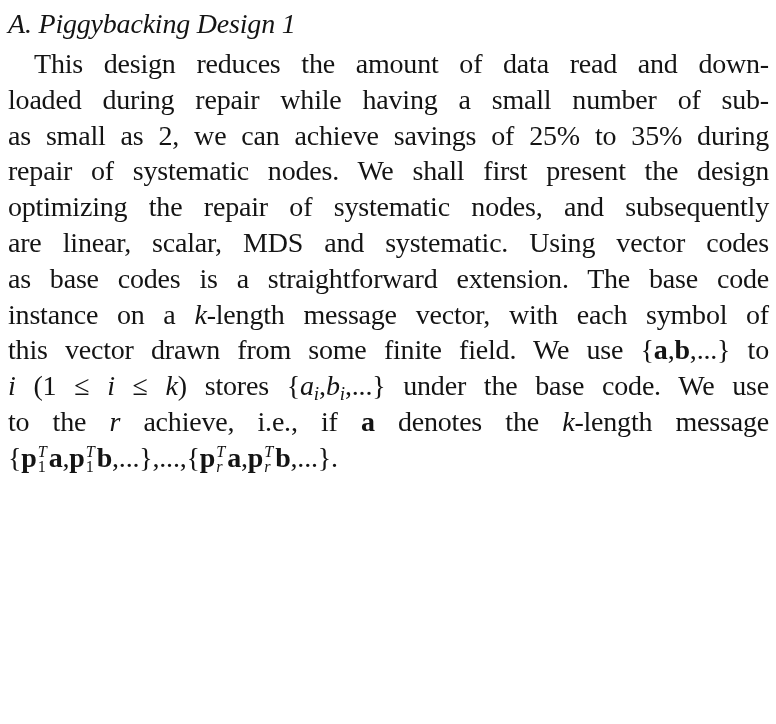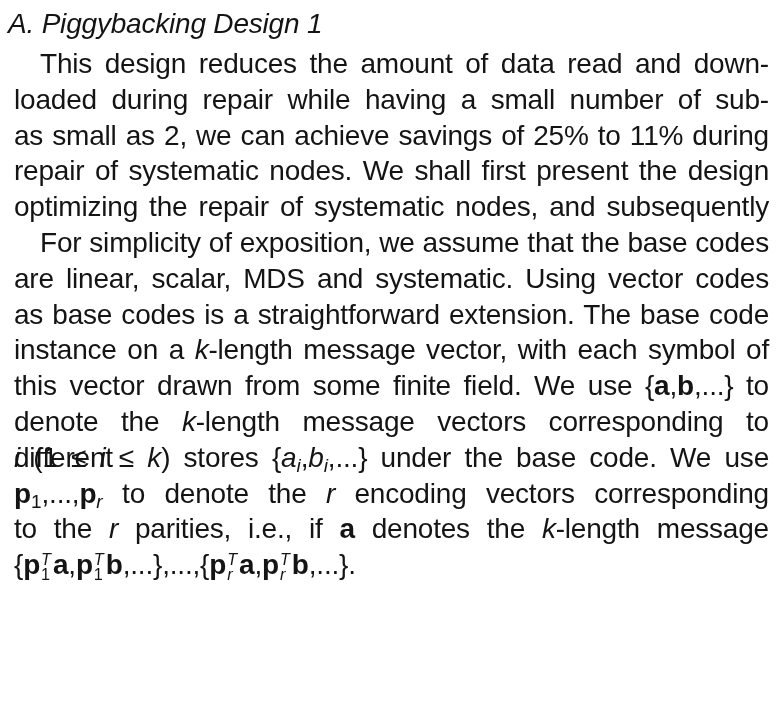--- a/index.html
+++ b/index.html
@@ -6,41 +6,40 @@
     margin: 0;
     padding: 0;
     background: #ffffff;
   }
   .page {
     position: relative;
     width: 776px;
     height: 724px;
     background: #ffffff;
     color: #141414;
-    font-family: Liberation Sans, sans-serif;
+    font-family: Liberation Serif, serif;
     font-size: 28px;
     letter-spacing: -0.2px;
     box-sizing: border-box;
     padding: 6px 7px 0 8px;
     overflow: hidden;
   }
   .heading {
     font-style: italic;
     font-size: 28px;
     line-height: 36px;
     margin-bottom: 4px;
     white-space: nowrap;
   }
   .text-body {}
   .line {
     text-align: justify;
     text-align-last: justify;
     line-height: 35.8px;
     height: 35.8px;
-    margin-left: 6px;
   }
   .line.first { text-indent: 26px; }
   .line.last  { text-align-last: left; }
   .seg-n {}
   .seg-i { font-style: italic; }
   .seg-b { font-weight: bold; }
   .seg-m {}
   .seg-sub {
     font-size: 0.68em;
     vertical-align: -0.28em;
@@ -60,27 +59,24 @@
   .ss .s-sub { display: block; }
 </style>
 </head>
 <body>
 
 <div class="page">
   <div class="heading">A. Piggybacking Design 1</div>
   <div class="text-body">
       <div class="line first"><span class="seg-n">This design reduces the amount of data read and down-</span></div>
       <div class="line"><span class="seg-n">loaded during repair while having a small number of sub-</span></div>
-      <div class="line"><span class="seg-n">as small as 2, we can achieve savings of </span><span class="seg-m">25%</span><span class="seg-n"> to </span><span class="seg-m">11%</span><span class="seg-n"> during</span></div>
+      <div class="line"><span class="seg-n">as small as 2, we can achieve savings of </span><span class="seg-m">25%</span><span class="seg-n"> to </span><span class="seg-m">35%</span><span class="seg-n"> during</span></div>
       <div class="line"><span class="seg-n">repair of systematic nodes. We shall first present the design</span></div>
       <div class="line"><span class="seg-n">optimizing the repair of systematic nodes, and subsequently</span></div>
-      <div class="line first"><span class="seg-n">For simplicity of exposition, we assume that the base codes</span></div>
       <div class="line"><span class="seg-n">are linear, scalar, MDS and systematic. Using vector codes</span></div>
       <div class="line"><span class="seg-n">as base codes is a straightforward extension. The base code</span></div>
       <div class="line"><span class="seg-n">instance on a </span><span class="seg-i">k</span><span class="seg-n">-length message vector, with each symbol of</span></div>
       <div class="line"><span class="seg-n">this vector drawn from some finite field. We use {</span><span class="seg-b">a</span><span class="seg-n">,</span><span class="seg-b">b</span><span class="seg-n">,...} to</span></div>
-      <div class="line"><span class="seg-n">denote the </span><span class="seg-i">k</span><span class="seg-n">-length message vectors corresponding to different</span></div>
       <div class="line"><span class="seg-i">i</span><span class="seg-n"> (1 ≤ </span><span class="seg-i">i</span><span class="seg-n"> ≤ </span><span class="seg-i">k</span><span class="seg-n">) stores {</span><span class="seg-i">a</span><span class="seg-sub seg-i">i</span><span class="seg-n">,</span><span class="seg-i">b</span><span class="seg-sub seg-i">i</span><span class="seg-n">,...} under the base code. We use</span></div>
-      <div class="line"><span class="seg-b">p</span><span class="seg-sub">1</span><span class="seg-n">,...,</span><span class="seg-b">p</span><span class="seg-sub seg-i">r</span><span class="seg-n"> to denote the </span><span class="seg-i">r</span><span class="seg-n"> encoding vectors corresponding</span></div>
-      <div class="line"><span class="seg-n">to the </span><span class="seg-i">r</span><span class="seg-n"> parities, i.e., if </span><span class="seg-b">a</span><span class="seg-n"> denotes the </span><span class="seg-i">k</span><span class="seg-n">-length message</span></div>
+      <div class="line"><span class="seg-n">to the </span><span class="seg-i">r</span><span class="seg-n"> achieve, i.e., if </span><span class="seg-b">a</span><span class="seg-n"> denotes the </span><span class="seg-i">k</span><span class="seg-n">-length message</span></div>
       <div class="line last"><span class="seg-n">{</span><span class="seg-b">p</span><span class="ss"><span class="s-sup">T</span><span class="s-sub">1</span></span><span class="seg-b">a</span><span class="seg-n">,</span><span class="seg-b">p</span><span class="ss"><span class="s-sup">T</span><span class="s-sub">1</span></span><span class="seg-b">b</span><span class="seg-n">,...},...,{</span><span class="seg-b">p</span><span class="ss"><span class="s-sup">T</span><span class="s-sub seg-i">r</span></span><span class="seg-b">a</span><span class="seg-n">,</span><span class="seg-b">p</span><span class="ss"><span class="s-sup">T</span><span class="s-sub seg-i">r</span></span><span class="seg-b">b</span><span class="seg-n">,...}.</span></div>
     </div>
 </div>
 
 </body></html>

